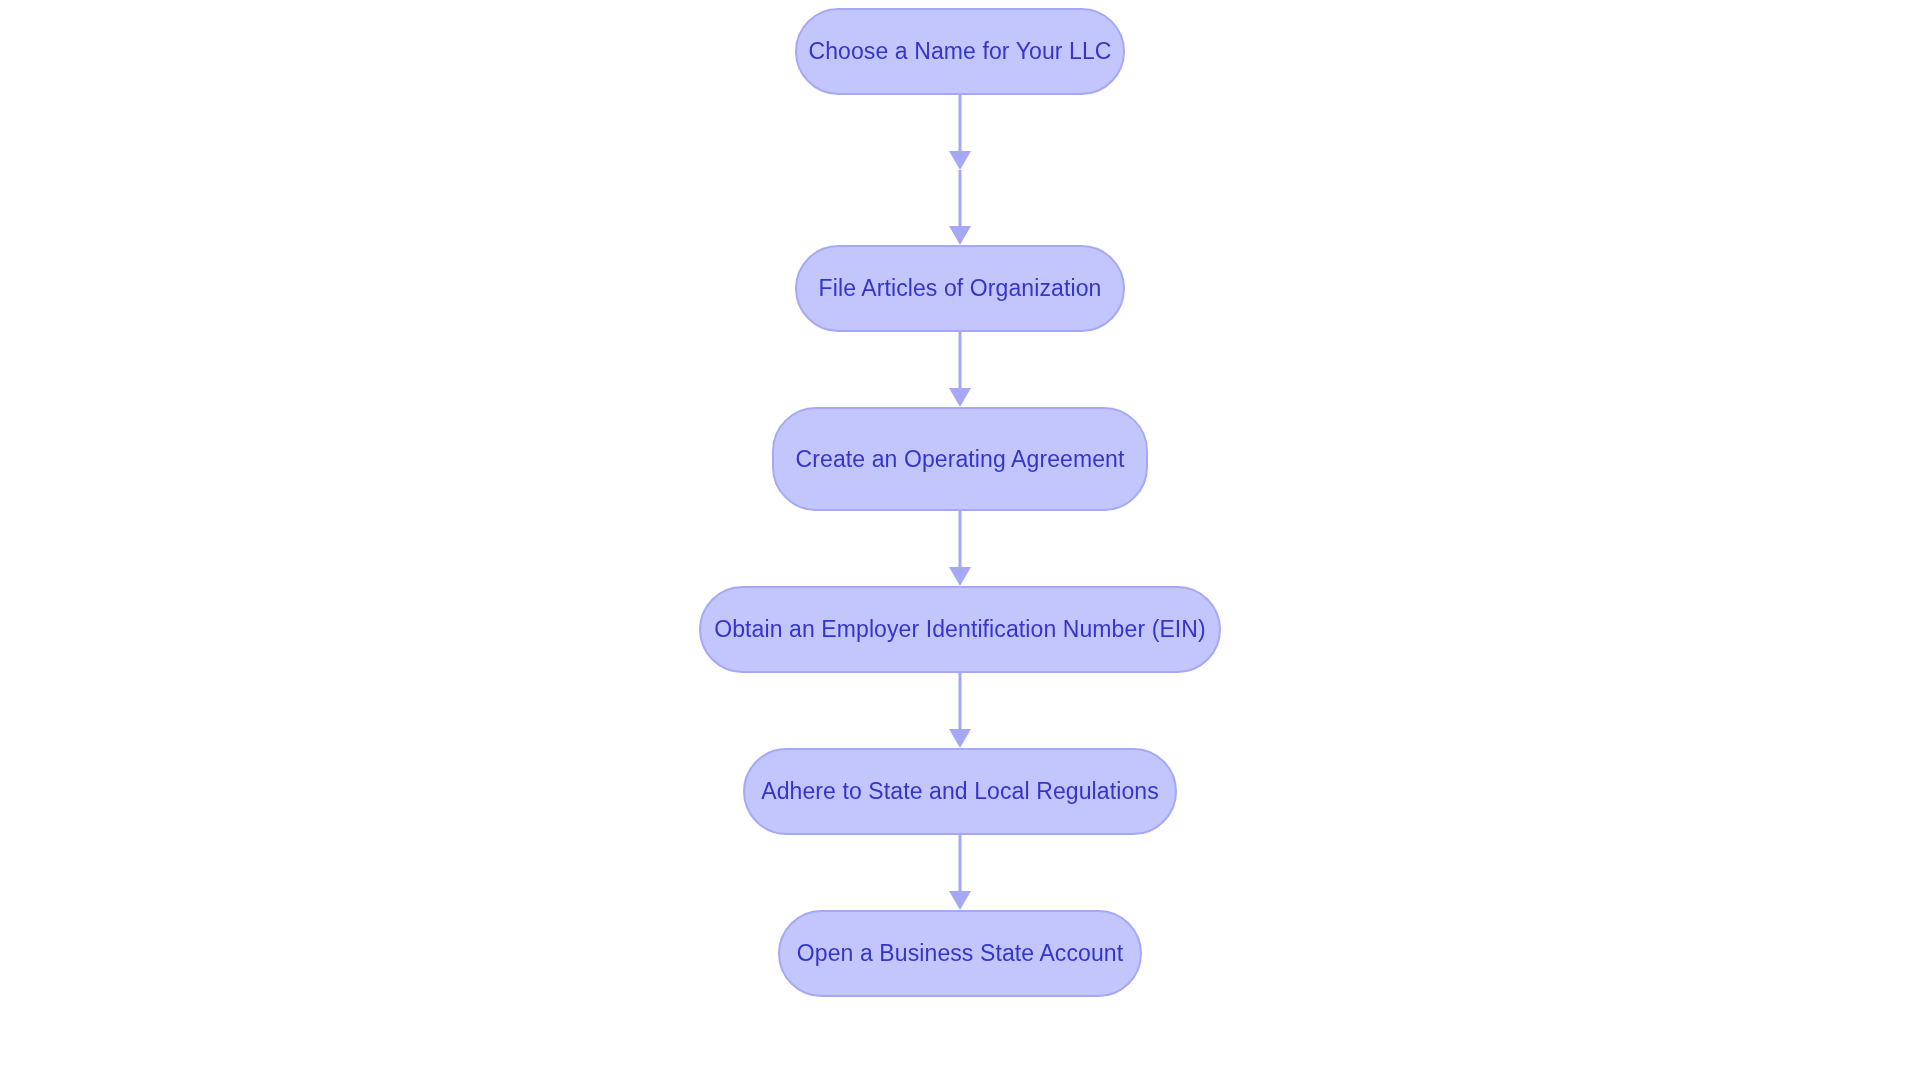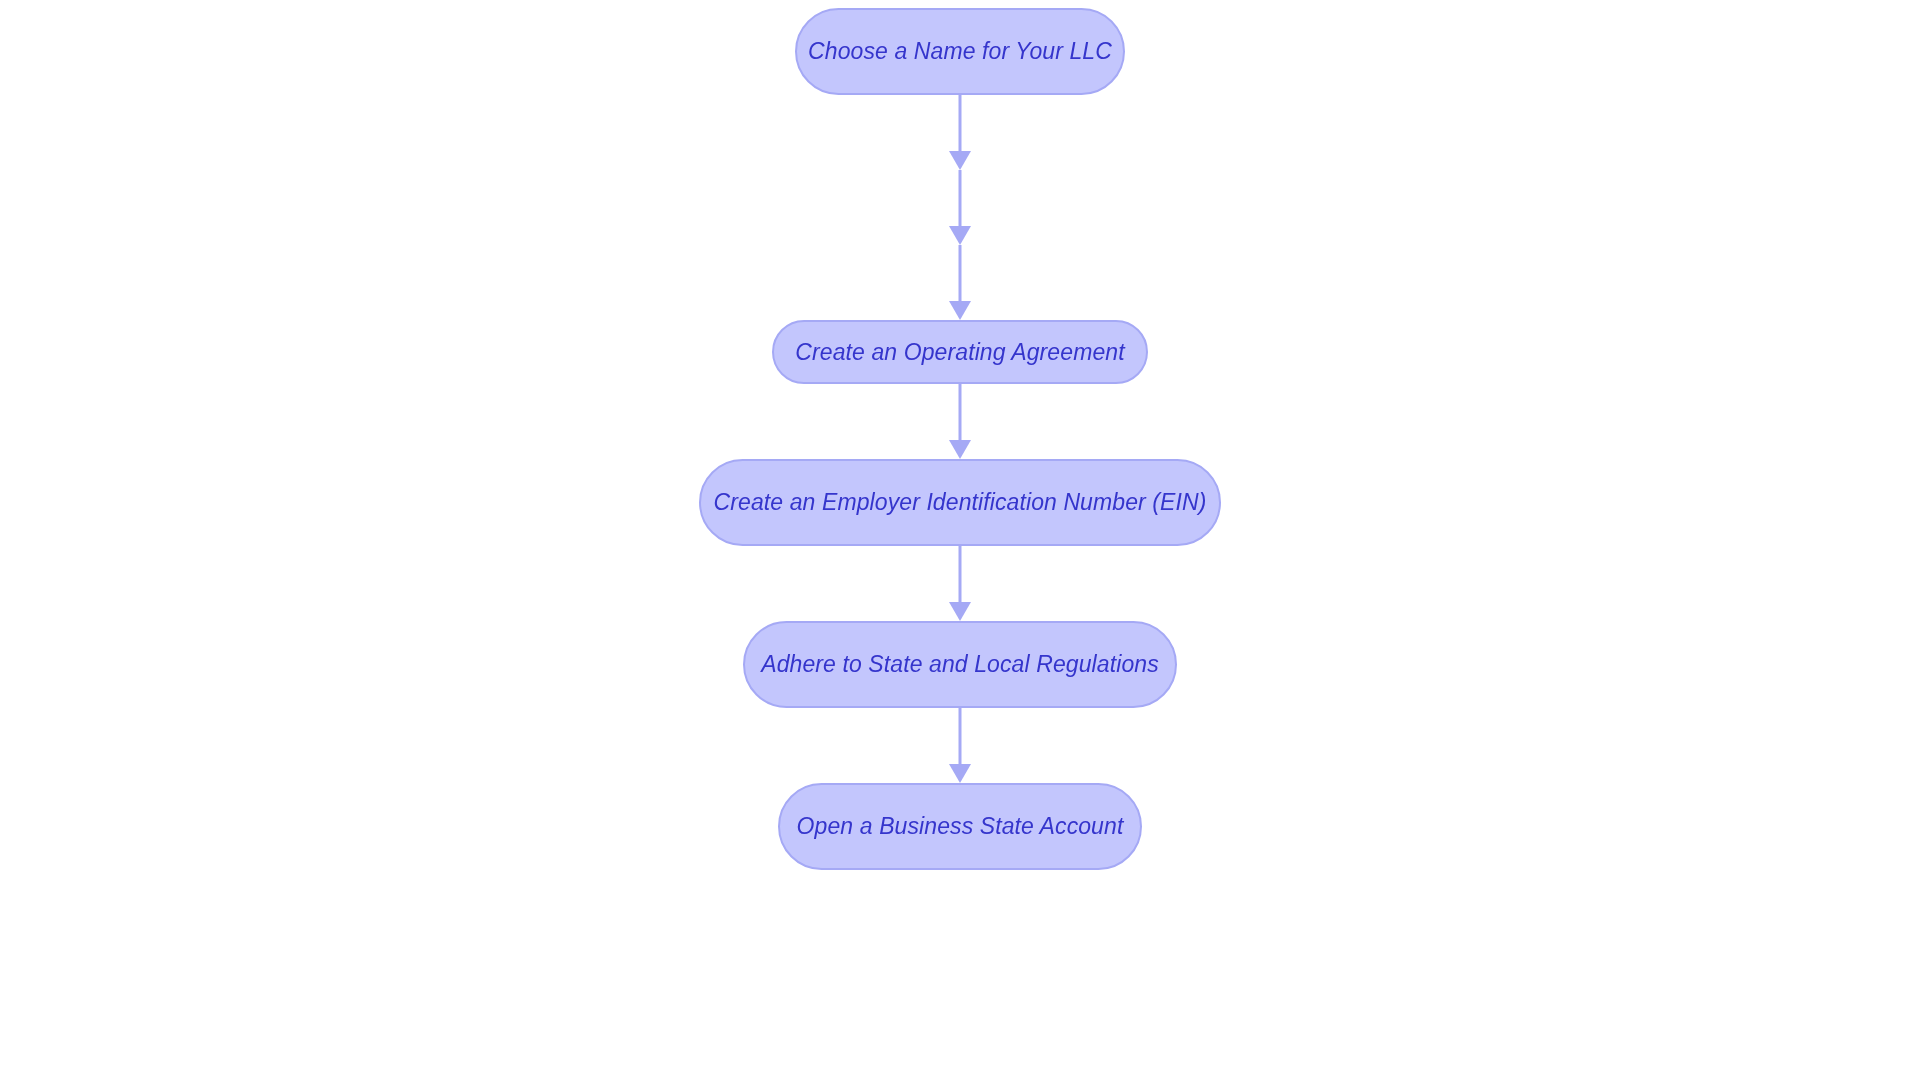--- a/index.html
+++ b/index.html
@@ -41,21 +41,20 @@
     font-family: "Liberation Sans", sans-serif;
     font-size: 23px;
     font-weight: 400;
     letter-spacing: 0.1px;
     display: flex;
     align-items: center;
     justify-content: center;
     padding: 0 34px;
     white-space: nowrap;
     line-height: 1;
-    font-style: italic;
   }
 
   .flow-connector {
     width: 24px;
     height: 75px;
     display: block;
     flex: 0 0 auto;
   }
 </style>
 </head>
@@ -69,35 +68,38 @@
   <svg class="flow-connector" viewBox="0 0 24 75" style="height: 75px;">
     <line x1="12" y1="0" x2="12" y2="57" stroke="#a5a9f5" stroke-width="3"></line>
     <polygon points="1,56 23,56 12,75" fill="#a5a9f5"></polygon>
   </svg>
 
   <svg class="flow-connector" viewBox="0 0 24 75" style="height: 75px;">
     <line x1="12" y1="0" x2="12" y2="57" stroke="#a5a9f5" stroke-width="3"></line>
     <polygon points="1,56 23,56 12,75" fill="#a5a9f5"></polygon>
   </svg>
 
-  <svg class="flow-connector" viewBox="0 0 24 75" style="height: 75px;">
-    <line x1="12" y1="0" x2="12" y2="57" stroke="#a5a9f5" stroke-width="3"></line>
-    <polygon points="1,56 23,56 12,75" fill="#a5a9f5"></polygon>
-  </svg>
-
   <div class="flow-step">
-    <div class="flow-node" style="width: 376px; height: 64px; border-radius: 44px; background: rgb(195, 198, 253); border-color: rgb(165, 169, 245); color: rgb(53, 53, 204); font-size: 23px;">Create an Operating Agreement</div>
+    <div class="flow-node" style="width: 330px; height: 87px; border-radius: 44px; background: rgb(195, 198, 253); border-color: rgb(165, 169, 245); color: rgb(53, 53, 204); font-size: 23px;">File Articles of Organization</div>
   </div>
   <svg class="flow-connector" viewBox="0 0 24 75" style="height: 75px;">
     <line x1="12" y1="0" x2="12" y2="57" stroke="#a5a9f5" stroke-width="3"></line>
     <polygon points="1,56 23,56 12,75" fill="#a5a9f5"></polygon>
   </svg>
 
   <div class="flow-step">
-    <div class="flow-node" style="width: 522px; height: 87px; border-radius: 44px; background: rgb(195, 198, 253); border-color: rgb(165, 169, 245); color: rgb(53, 53, 204); font-size: 23px;">Create an Employer Identification Number (EIN)</div>
+    <div class="flow-node" style="width: 376px; height: 104px; border-radius: 44px; background: rgb(195, 198, 253); border-color: rgb(165, 169, 245); color: rgb(53, 53, 204); font-size: 23px;">Create an Operating Agreement</div>
+  </div>
+  <svg class="flow-connector" viewBox="0 0 24 75" style="height: 75px;">
+    <line x1="12" y1="0" x2="12" y2="57" stroke="#a5a9f5" stroke-width="3"></line>
+    <polygon points="1,56 23,56 12,75" fill="#a5a9f5"></polygon>
+  </svg>
+
+  <div class="flow-step">
+    <div class="flow-node" style="width: 522px; height: 87px; border-radius: 44px; background: rgb(195, 198, 253); border-color: rgb(165, 169, 245); color: rgb(53, 53, 204); font-size: 23px;">Obtain an Employer Identification Number (EIN)</div>
   </div>
   <svg class="flow-connector" viewBox="0 0 24 75" style="height: 75px;">
     <line x1="12" y1="0" x2="12" y2="57" stroke="#a5a9f5" stroke-width="3"></line>
     <polygon points="1,56 23,56 12,75" fill="#a5a9f5"></polygon>
   </svg>
 
   <div class="flow-step">
     <div class="flow-node" style="width: 434px; height: 87px; border-radius: 44px; background: rgb(195, 198, 253); border-color: rgb(165, 169, 245); color: rgb(53, 53, 204); font-size: 23px;">Adhere to State and Local Regulations</div>
   </div>
   <svg class="flow-connector" viewBox="0 0 24 75" style="height: 75px;">

